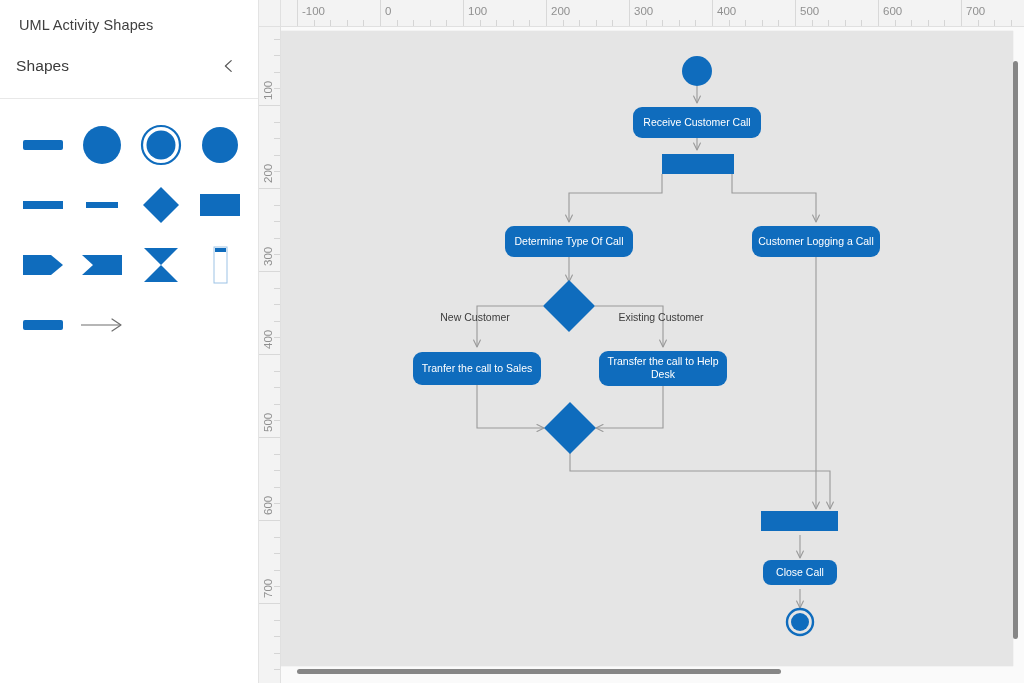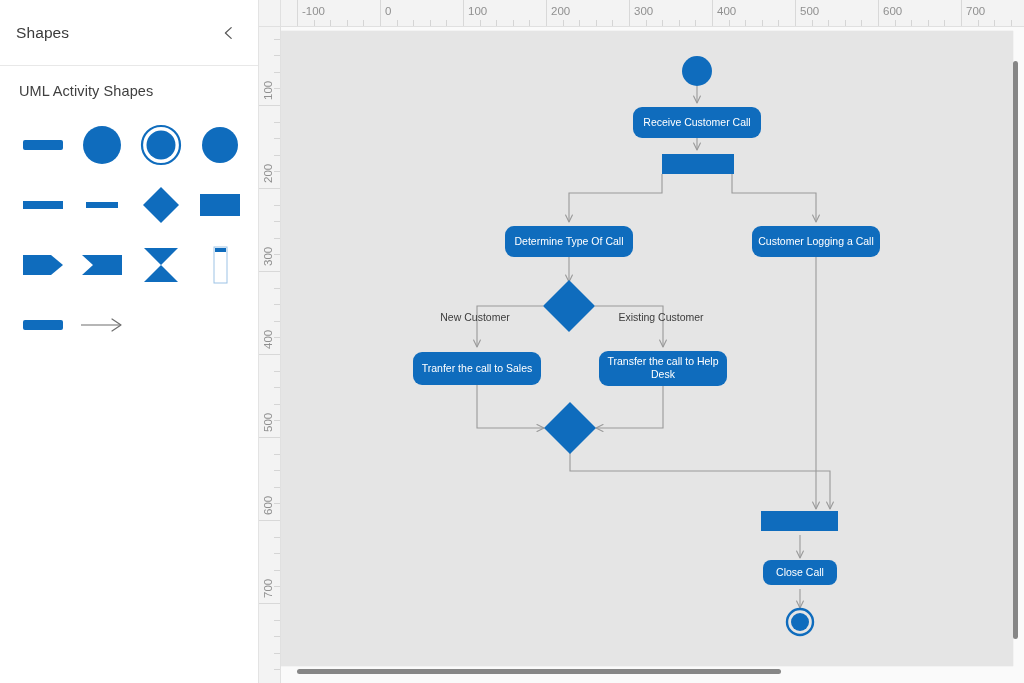--- a/index.html
+++ b/index.html
@@ -239,30 +239,30 @@
     border-radius: 3px;
   }
 </style>
 </head>
 <body>
 
 <div id="app">
 
   <div id="shapes-panel">
 
+    <div id="shapes-group-title">UML Activity Shapes</div>
+
     <div id="shapes-header">
       <div id="shapes-title">Shapes</div>
       <div id="collapse-btn">
         <svg width="16" height="16" viewBox="0 0 16 16" aria-hidden="true">
           <path d="M10.2 2.6 L4.4 8 L10.2 13.4" fill="none" stroke="#5a5a5a" stroke-width="1.25" stroke-linecap="round" stroke-linejoin="round"></path>
         </svg>
       </div>
     </div>
-
-    <div id="shapes-group-title">UML Activity Shapes</div>
 
     <div id="shapes-grid">
 
       <div class="shape-cell">
         <svg class="sw" width="44" height="26" viewBox="0 0 44 26">
           <rect x="2" y="8" width="40" height="10" rx="2" fill="#0f6cbd"></rect>
         </svg>
       </div>
       <div class="shape-cell">
         <svg class="sw" width="44" height="44" viewBox="0 0 44 44">

